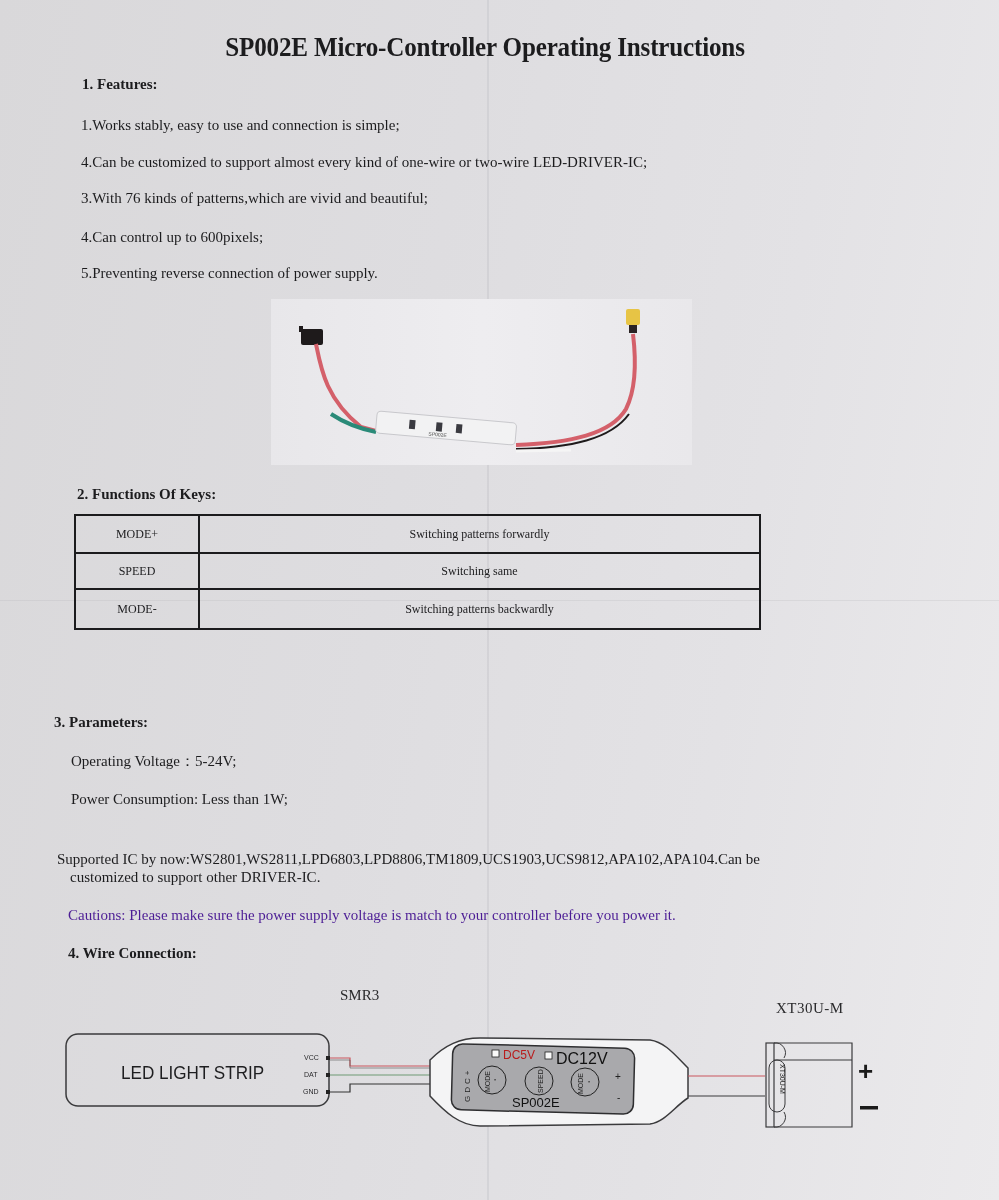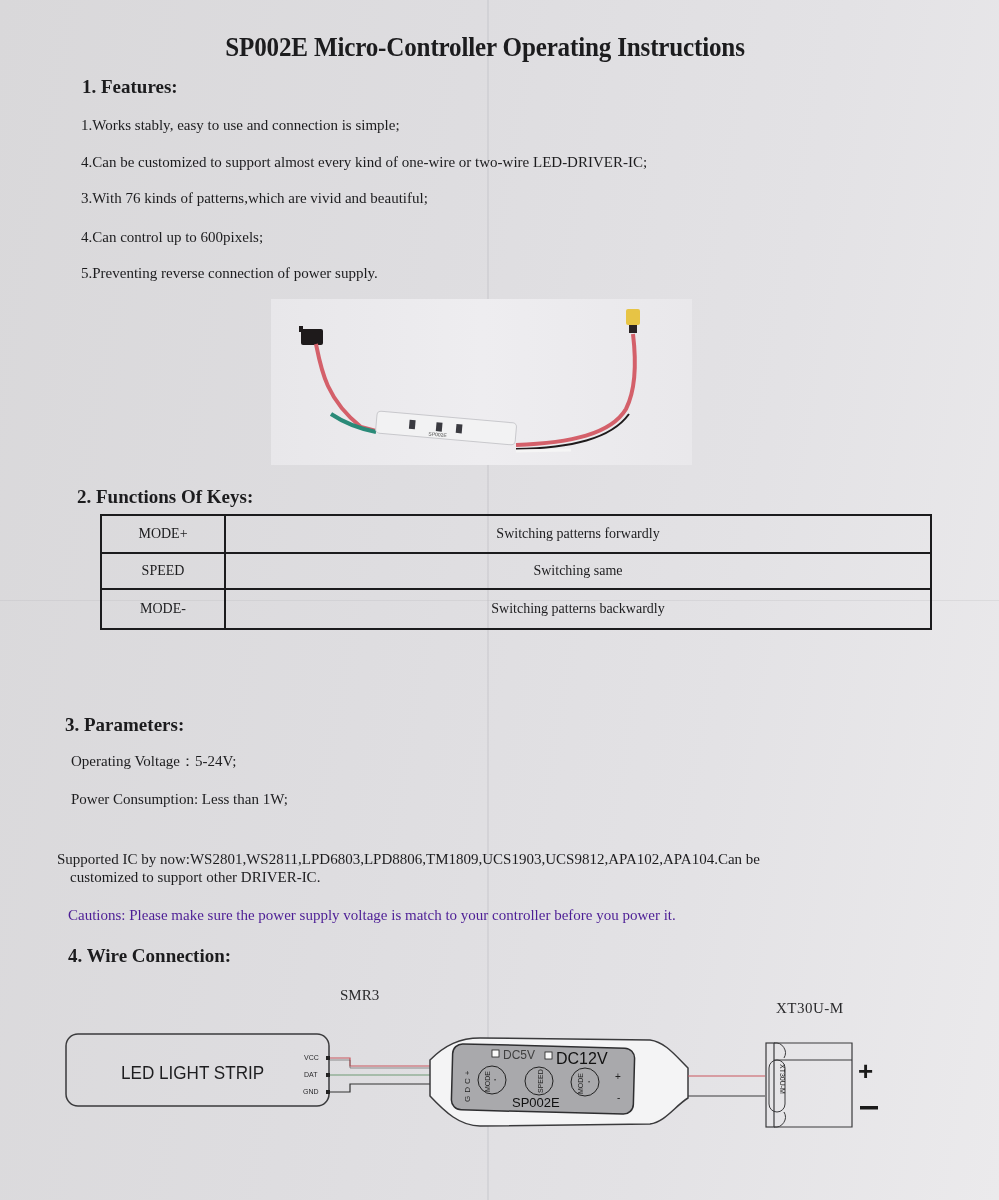--- a/index.html
+++ b/index.html
@@ -38,21 +38,21 @@
       top: 32px;
       text-align: center;
       font-size: 27px;
       font-weight: bold;
       letter-spacing: -0.2px;
       transform: scaleX(0.93);
       transform-origin: center;
     }
     .section-h {
       position: absolute;
-      font-size: 19px;
+      font-size: 15px;
       font-weight: bold;
     }
     .line {
       position: absolute;
       font-size: 15px;
       white-space: nowrap;
     }
     .caution {
       color: #4c1d95;
     }
@@ -65,25 +65,24 @@
       height: 166px;
       background: linear-gradient(90deg, #e8e7ea 0%, #eeedf0 50%, #e9e8eb 100%);
       overflow: hidden;
     }
     .photo svg { display: block; }
     
     .keys-table {
       position: absolute;
       left: 74px;
       top: 514px;
-      width: 832px;
+      width: 687px;
       border-collapse: collapse;
       border: 2px solid #1b1b1d;
-      font-size: 14px;
-      margin-left: 26px;
+      font-size: 12px;
     }
     .keys-table td {
       border: 2px solid #1b1b1d;
       text-align: center;
       vertical-align: middle;
       padding: 0;
     }
     .keys-table td.key {
       width: 122px;
     }
@@ -160,21 +159,21 @@
     <td class="key">SPEED</td>
     <td>Switching same</td>
   </tr>
   <tr class="r3">
     <td class="key">MODE-</td>
     <td>Switching patterns backwardly</td>
   </tr>
 </tbody>
   </table>
 
-<div class="section-h" style="left:65px; top:714px;font-family:Liberation Serif, serif;">3. Parameters:</div>
+<div class="section-h" style="left:54px; top:714px;font-family:Liberation Serif, serif;">3. Parameters:</div>
 <div class="line" style="left:71px; top:752px;">Operating Voltage：5-24V;</div>
 <div class="line" style="left:71px; top:791px;">Power Consumption: Less than 1W;</div>
 <div class="line" style="left:57px; top:829px;margin-top:22px;">Supported IC by now:WS2801,WS2811,LPD6803,LPD8806,TM1809,UCS1903,UCS9812,APA102,APA104.Can be</div>
 <div class="line" style="left:70px; top:869px;">customized to support other DRIVER-IC.</div>
 <div class="line caution" style="left:68px; top:907px;">Cautions: Please make sure the power supply voltage is match to your controller before you power it.</div>
 
 <div class="section-h" style="left:68px; top:945px;">4. Wire Connection:</div>
 
 <div class="diagram-label" style="left:340px; top:987px;">SMR3</div>
 <div class="diagram-label" style="left:776px; top:1000px; letter-spacing:0.5px;">XT30U-M</div>
@@ -226,16 +225,16 @@
     <text x="0" y="0" font-size="7" fill="#222" font-family="Liberation Sans, sans-serif" transform="translate(780 1064) rotate(90)">XT30U-M</text>
 
     <text x="858" y="1080" font-size="26" font-weight="bold" fill="#1a1a1a" font-family="Liberation Sans, sans-serif">+</text>
     <rect x="860" y="1106" width="18" height="3.5" fill="#1a1a1a"></rect>
   </svg>
 
   <div class="diagram-label" style="left:121px; top:1063px; font-family:'Liberation Sans',sans-serif; font-size:18px; color:#1e1e20; transform:scaleX(0.95); transform-origin:left;">LED LIGHT STRIP</div>
   <div class="diagram-label" style="left:304px; top:1054px; font-family:'Liberation Sans',sans-serif; font-size:7px;">VCC</div>
   <div class="diagram-label" style="left:304px; top:1071px; font-family:'Liberation Sans',sans-serif; font-size:7px;">DAT</div>
   <div class="diagram-label" style="left:303px; top:1088px; font-family:'Liberation Sans',sans-serif; font-size:7px;">GND</div>
-  <div class="diagram-label" style="left:503px; top:1048px; font-family:'Liberation Sans',sans-serif; font-size:12px; color:#404040;">DC5V</div>
+  <div class="diagram-label" style="left:503px; top:1048px; font-family:'Liberation Sans',sans-serif; font-size:12px; color:#b91c1c;">DC5V</div>
   <div class="diagram-label" style="left:556px; top:1050px; font-family:'Liberation Sans',sans-serif; font-size:16px; color:#111;">DC12V</div>
   <div class="diagram-label" style="left:512px; top:1095px; font-family:'Liberation Sans',sans-serif; font-size:13px; color:#111;">SP002E</div>
 </div>
 
 </body></html>

